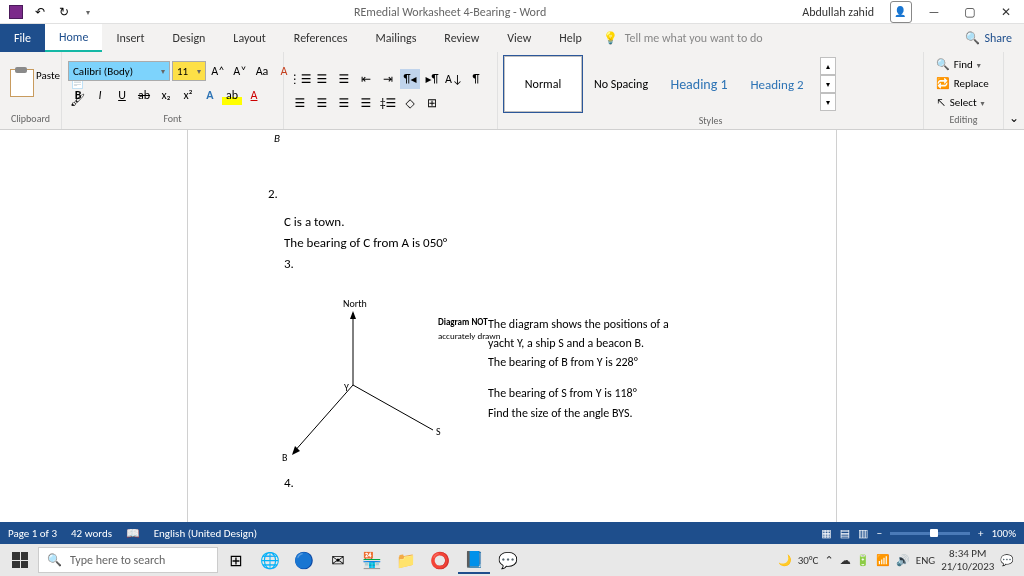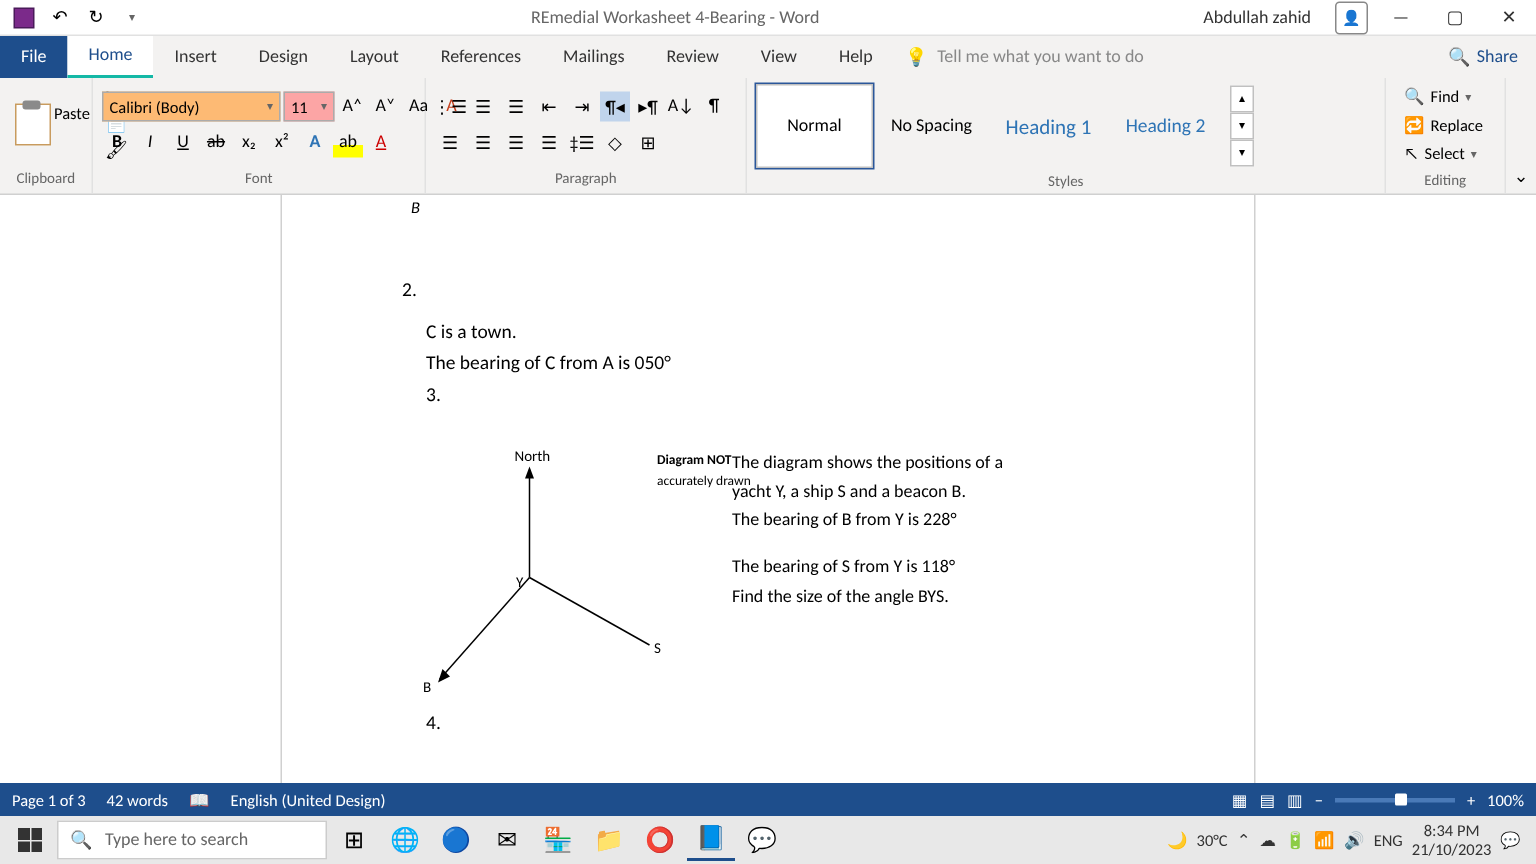--- a/index.html
+++ b/index.html
@@ -20,22 +20,22 @@
 .ribbon{height:78px;background:#f3f2f1;display:flex;border-bottom:1px solid #d0d0d0}
 .rgroup{display:flex;flex-direction:column;border-right:1px solid #e1e1e1;padding:2px 6px}
 .rgroup-body{flex:1;display:flex;align-items:center;gap:2px}
 .rgroup-label{text-align:center;font-size:10px;color:#666;padding-bottom:2px}
 .paste-btn{display:flex;flex-direction:row;gap:2px;padding:4px;cursor:pointer}
 .paste-ico{width:24px;height:28px;background:#fff;border:1px solid #c89b5e;position:relative}
 .paste-ico::before{content:'';position:absolute;top:-3px;left:4px;width:12px;height:6px;background:#8a8a8a;border-radius:2px}
 .clip-side{display:flex;flex-direction:column;gap:2px;margin-left:4px}
 .clip-sm{width:18px;height:16px;cursor:pointer}
 .font-row{display:flex;align-items:center;gap:2px}
-.font-sel{width:119px;height:20px;border:1px solid #ababab;background:#fdba74;font-size:11px;padding:0 4px;display:flex;align-items:center;justify-content:space-between}
-.size-sel{width:34px;height:20px;border:1px solid #ababab;background:#fca5a5;font-size:11px;padding:5px 4px;display:flex;align-items:center;justify-content:space-between}
+.font-sel{width:102px;height:20px;border:1px solid #ababab;background:#7dd3fc;font-size:11px;padding:0 4px;display:flex;align-items:center;justify-content:space-between}
+.size-sel{width:34px;height:20px;border:1px solid #ababab;background:#fde047;font-size:11px;padding:5px 4px;display:flex;align-items:center;justify-content:space-between}
 .btn-sm{width:20px;height:20px;display:flex;align-items:center;justify-content:center;cursor:pointer;font-size:12px}
 .font-rows{display:flex;flex-direction:column;gap:4px}
 .b{font-weight:bold}
 .i{font-style:italic}
 .u{text-decoration:underline}
 .para-rows{display:flex;flex-direction:column;gap:4px}
 .styles-row{display:flex;align-items:center;gap:0;height:60px}
 .style-box{width:78px;height:56px;border:1px solid transparent;display:flex;align-items:center;justify-content:center;cursor:pointer;font-size:12px}
 .style-box.sel{border:1px solid #c0c0c0;background:#fff;box-shadow:0 0 0 1px #2b579a}
 .style-scroll{width:16px;display:flex;flex-direction:column;gap:0;margin-left:4px}
@@ -43,21 +43,21 @@
 .editing{display:flex;flex-direction:column;gap:2px;padding:2px 4px}
 .edit-btn{display:flex;align-items:center;gap:4px;cursor:pointer;padding:2px;font-size:11px}
 .collapse{width:20px;display:flex;align-items:flex-end;justify-content:center;padding-bottom:4px;cursor:pointer}
 .doc-area{height:410px;background:#fff;display:flex;justify-content:center;overflow:hidden;position:relative}
 .page{width:650px;background:#fff;border-left:1px solid #d0d0d0;border-right:1px solid #d0d0d0;padding:0 80px;font-family:Calibri,sans-serif;color:#000;position:relative}
 .doc-text{font-size:13px;line-height:1.6}
 .q-num{margin-top:36px}
 .q-body{margin-left:16px;margin-top:8px}
 .diagram{margin-top:20px;position:relative;height:200px}
 .svg-diag{position:absolute;left:0;top:0}
-.diag-text{position:absolute;left:220px;top:5px;font-size:12px;line-height:1.6}
+.diag-text{position:absolute;left:220px;top:20px;font-size:12px;line-height:1.6}
 .diag-note{font-size:9px;font-weight:bold}
 .diag-note2{font-size:9px}
 .statusbar{position:absolute;bottom:32px;left:0;right:0;height:22px;background:#1e4e8c;color:#fff;display:flex;align-items:center;font-size:11px;padding:0 8px;gap:14px}
 .status-right{margin-left:auto;display:flex;align-items:center;gap:8px}
 .zoom-slider{width:80px;height:3px;background:#4a7ab8;position:relative}
 .zoom-slider::after{content:'';position:absolute;left:50%;top:-3px;width:8px;height:8px;background:#fff;border-radius:1px}
 .taskbar{position:absolute;bottom:0;left:0;right:0;height:32px;background:#e8e8e8;display:flex;align-items:center;padding:0 4px;gap:2px}
 .start{width:32px;height:28px;display:flex;align-items:center;justify-content:center;cursor:pointer}
 .win-logo{width:16px;height:16px;display:grid;grid-template-columns:1fr 1fr;gap:1px}
 .win-logo div{background:#333}
@@ -183,21 +183,20 @@
      <div class="btn-sm">☰</div>
      <div class="btn-sm">☰</div>
      <div class="btn-sm">☰</div>
      <div class="btn-sm">☰</div>
      <div class="btn-sm">‡☰</div>
      <div class="btn-sm">◇</div>
      <div class="btn-sm">⊞</div>
     </div>
    </div>
   </div>
-  <div class="rgroup-label">Paragraph</div>
  </div>
 
  <div class="rgroup" style="flex:1">
   <div class="rgroup-body">
    <div class="styles-row">
     <div class="style-box sel">Normal</div>
     <div class="style-box">No Spacing</div>
     <div class="style-box h1-style">Heading 1</div>
     <div class="style-box h2-style">Heading 2</div>
     <div class="style-scroll">

